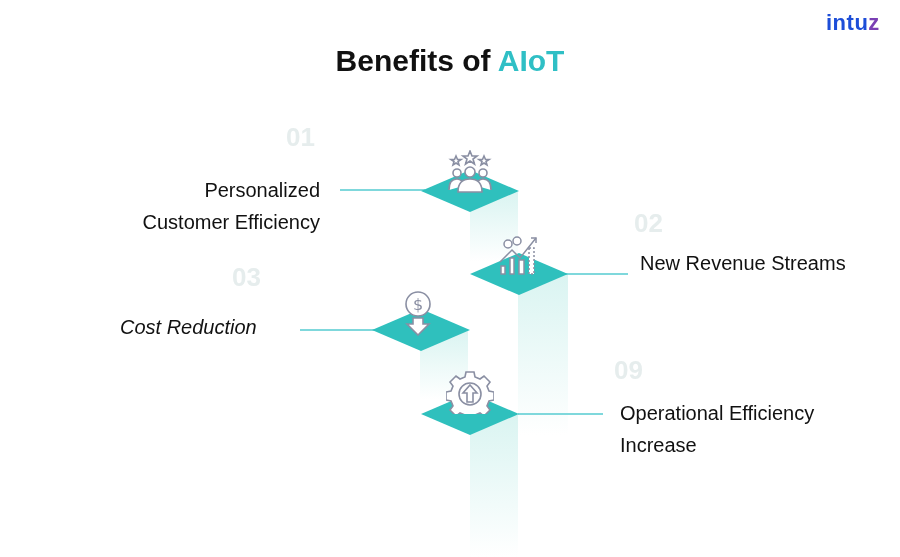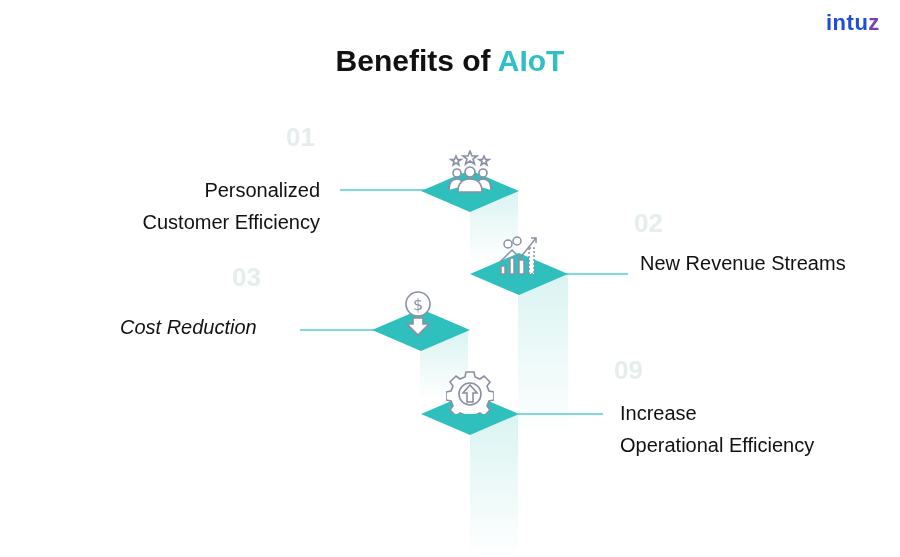--- a/index.html
+++ b/index.html
@@ -92,15 +92,15 @@
   <div>Personalized</div>
   <div>Customer Efficiency</div>
 </div>
 <div class="label" style="left:640px;top:247px;">
   <div>New Revenue Streams</div>
 </div>
 <div class="label" style="left:120px;top:311px;font-style:italic;">
   <div>Cost Reduction</div>
 </div>
 <div class="label" style="left:620px;top:397px;">
+  <div>Operational Efficiency</div>
   <div>Increase</div>
-  <div>Operational Efficiency</div>
 </div>
 
 </body></html>

